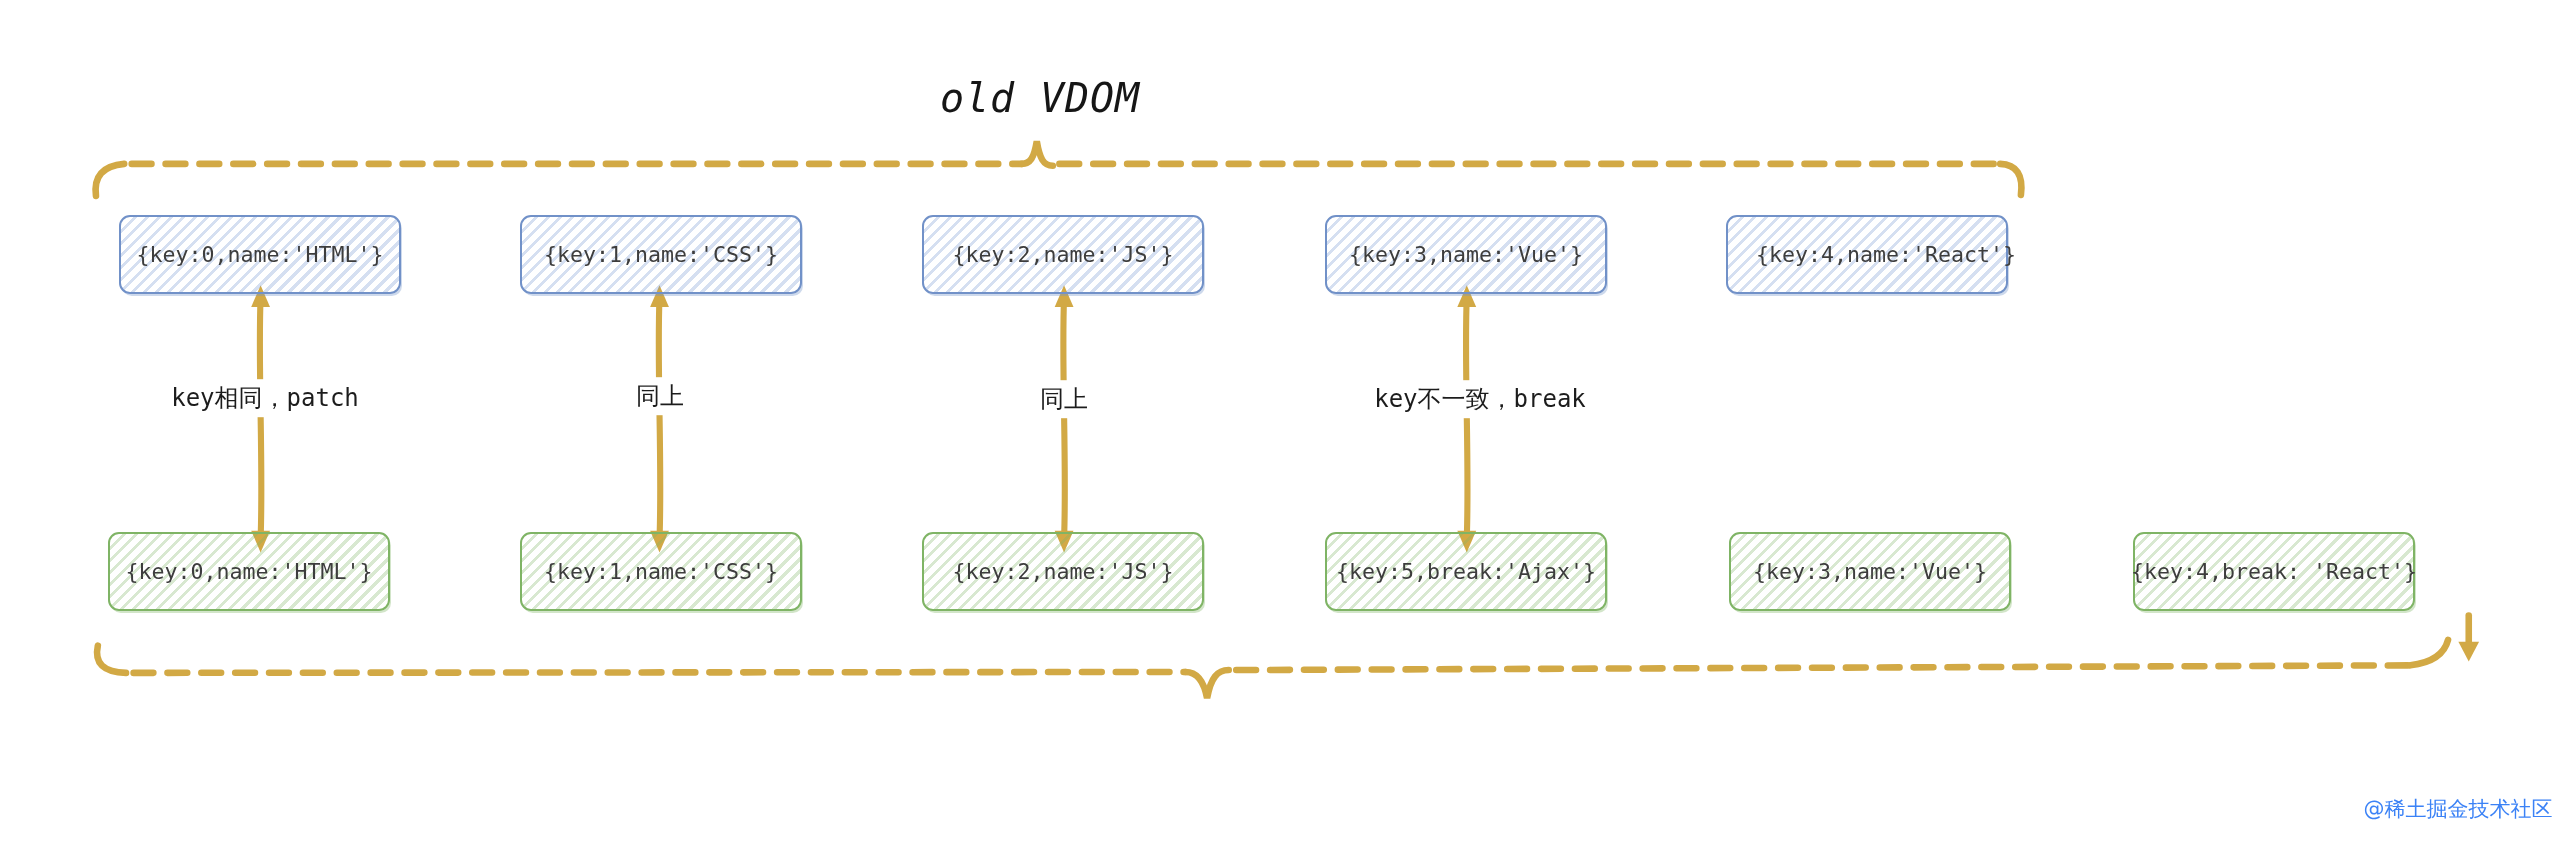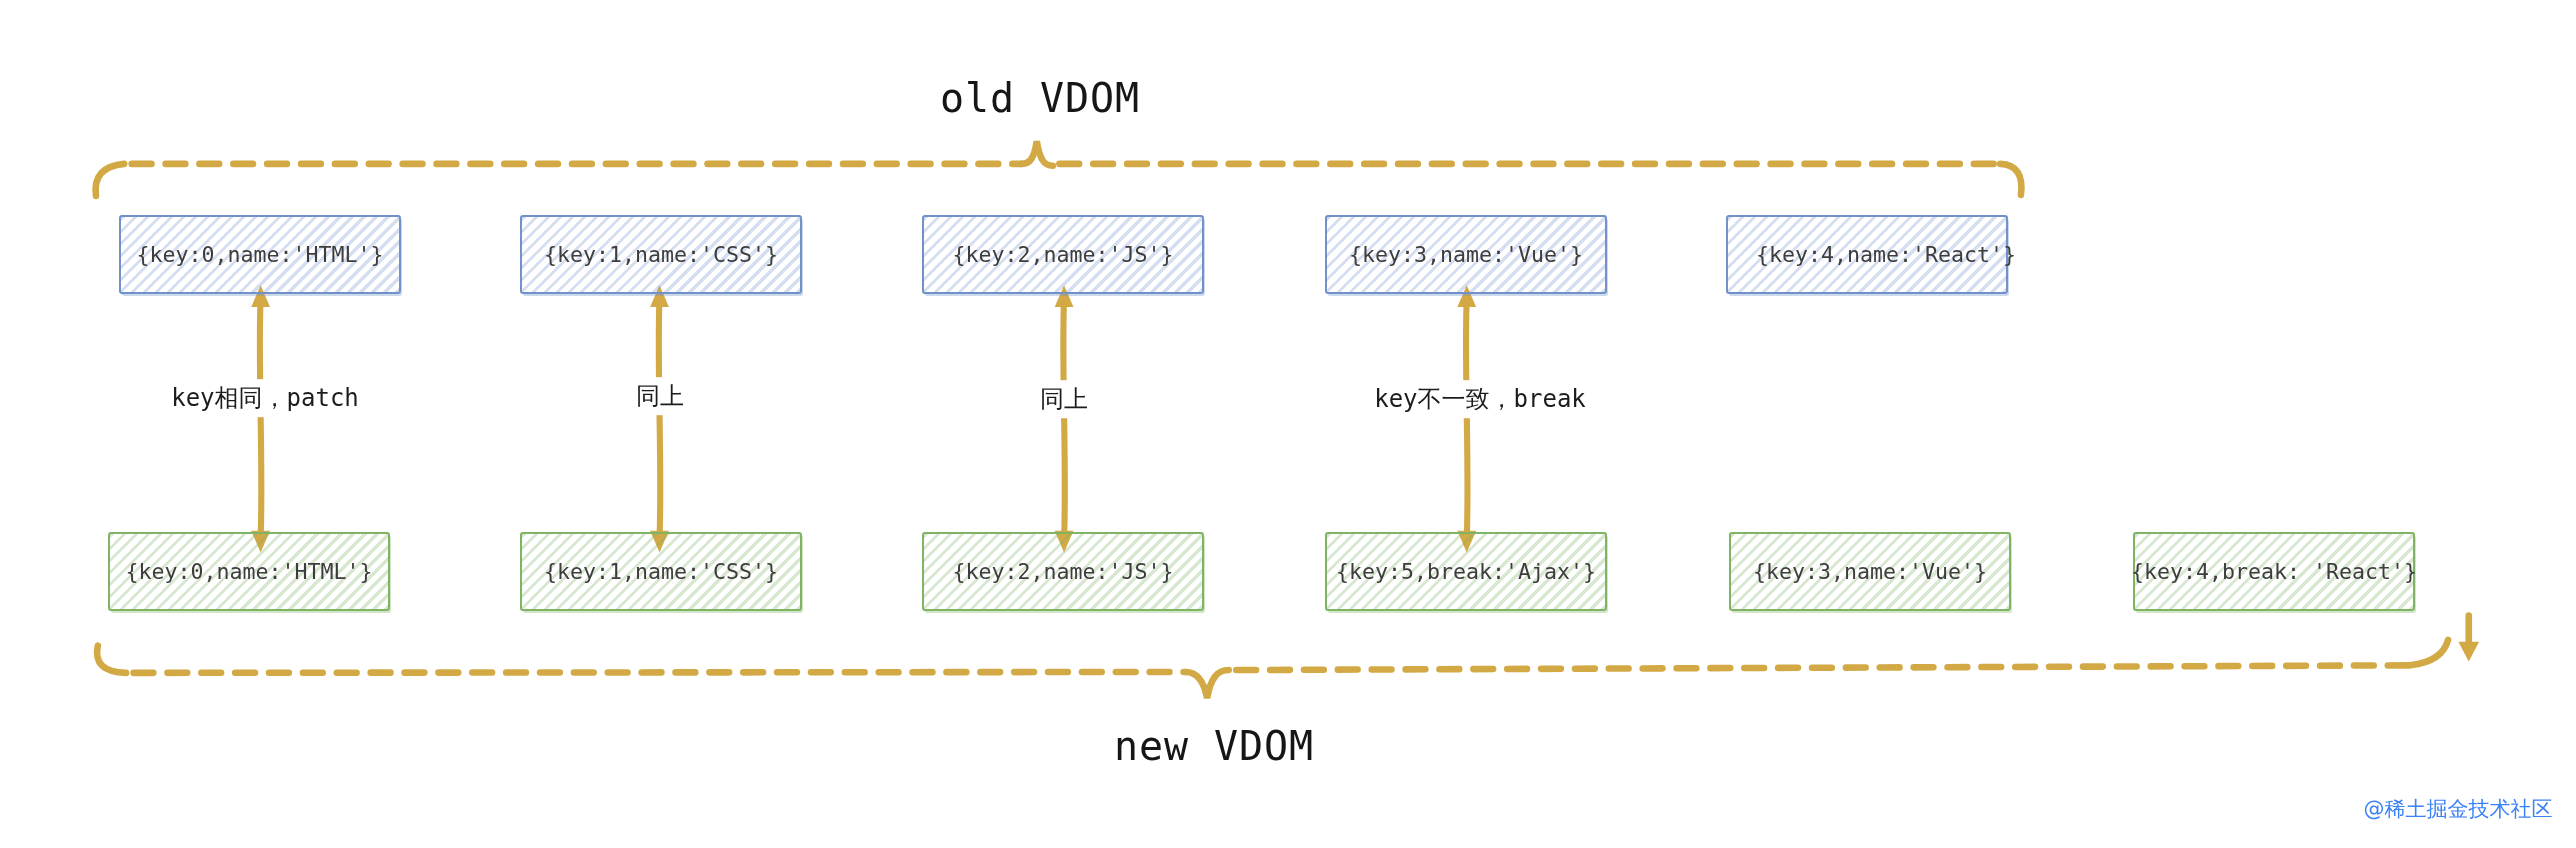--- a/index.html
+++ b/index.html
@@ -23,28 +23,29 @@
   .dashed { stroke-dasharray: 21 15; }
 
   .vdom-title {
     position: absolute;
     transform: translateX(-50%);
     font-size: 40px;
     font-weight: 500;
     color: #161616;
     white-space: nowrap;
     letter-spacing: 0.9px;
+    font-style: italic;
   }
 
   .node {
     position: absolute;
     width: 282px;
     height: 79px;
     box-sizing: border-box;
-    border-radius: 3px;
+    border-radius: 11px;
     display: flex;
     align-items: center;
     justify-content: center;
     font-size: 21.6px;
     color: #3d3d3d;
     white-space: nowrap;
   }
   .node.blue {
     border: 2.8px solid #7191c8;
     background:
@@ -117,21 +118,20 @@
       <polygon points="691,326 711,326 701,303"></polygon>
       <polygon points="691,564 711,564 701,587"></polygon>
       <polygon points="1121,326 1141,326 1131,303"></polygon>
       <polygon points="1121,564 1141,564 1131,587"></polygon>
       <polygon points="1549,326 1569,326 1559,303"></polygon>
       <polygon points="1549,564 1569,564 1559,587"></polygon>
     </g>
   </svg>
 
   <div class="vdom-title" style="left:1040px; top:75px;">old VDOM</div>
-  <div class="vdom-title" style="left:1214px; top:723px;">new VDOM</div>
 
   <div class="node blue" style="left:119px;  top:215px;">{key:0,name:'HTML'}</div>
   <div class="node blue" style="left:520px;  top:215px;">{key:1,name:'CSS'}</div>
   <div class="node blue" style="left:922px;  top:215px;">{key:2,name:'JS'}</div>
   <div class="node blue" style="left:1325px; top:215px;">{key:3,name:'Vue'}</div>
   <div class="node blue" style="left:1726px; top:215px;padding-left:38px;">{key:4,name:'React'}</div>
 
   <div class="node green" style="left:108px;  top:532px;">{key:0,name:'HTML'}</div>
   <div class="node green" style="left:520px;  top:532px;">{key:1,name:'CSS'}</div>
   <div class="node green" style="left:922px;  top:532px;">{key:2,name:'JS'}</div>

